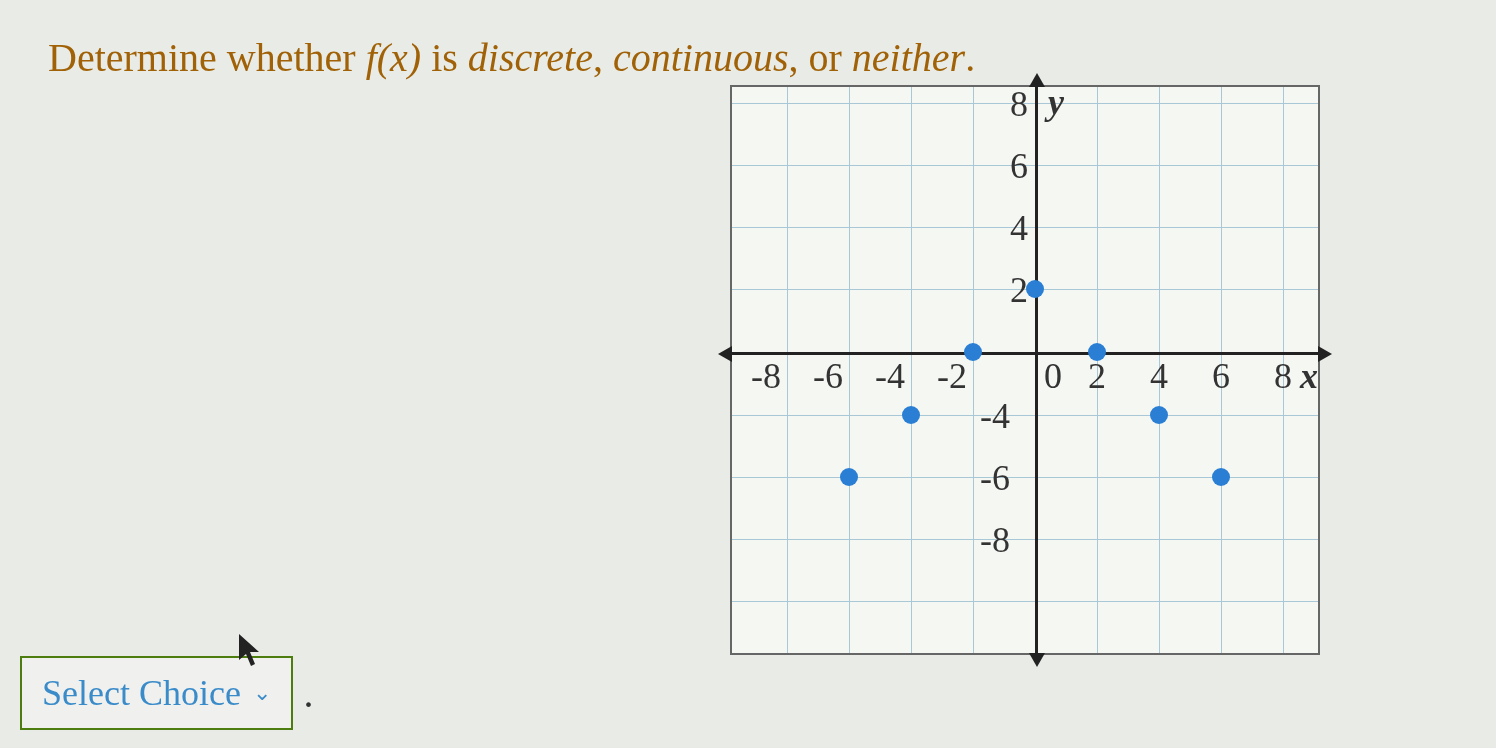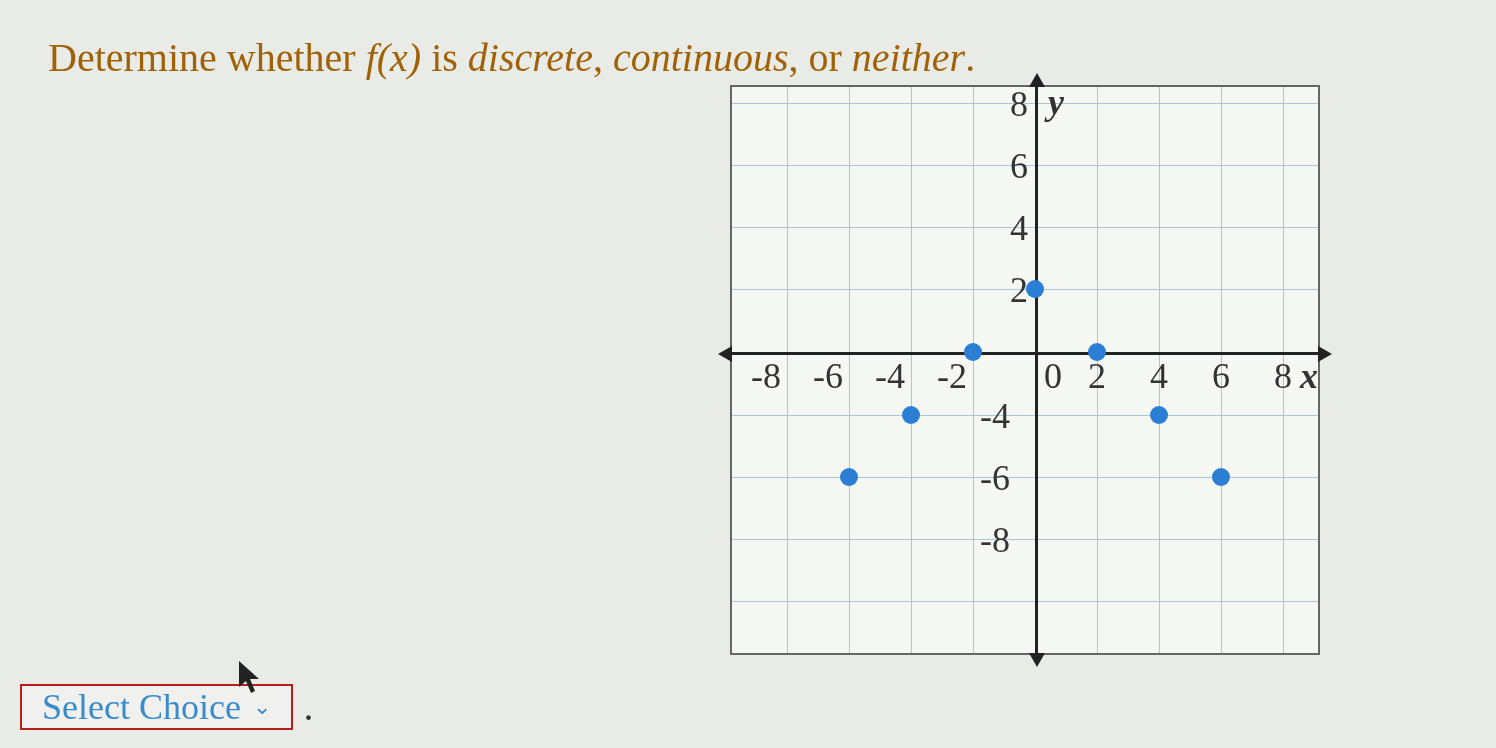--- a/index.html
+++ b/index.html
@@ -113,22 +113,22 @@
       left: 20px;
       display: flex;
       align-items: center;
       gap: 10px;
     }
     .answer-text {
       font-size: 40px;
       color: #333;
     }
     .select-box {
-      border: 2px solid #b91c1c;
-      padding: 0 20px;
+      border: 2px solid #4d7c0f;
+      padding: 14px 20px;
       font-size: 36px;
       color: #3a8bc9;
       font-family: Georgia, serif;
       background: #f0f0ee;
       display: flex;
       align-items: center;
       gap: 12px;
       cursor: pointer;
     }
     .cursor {

